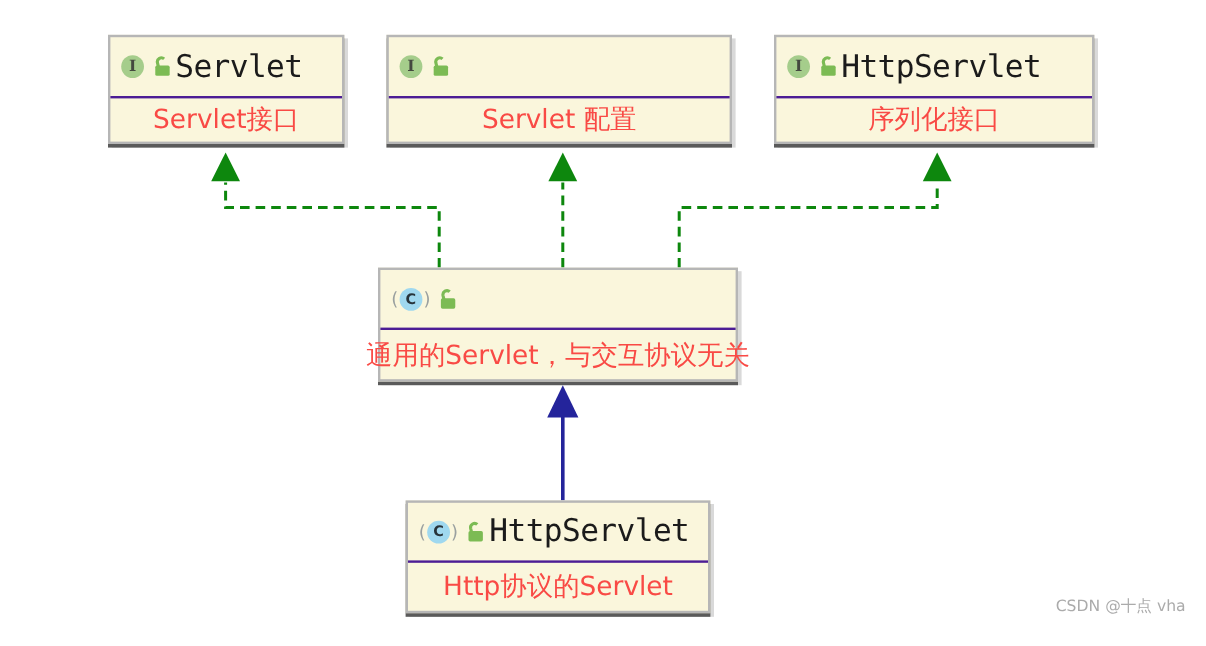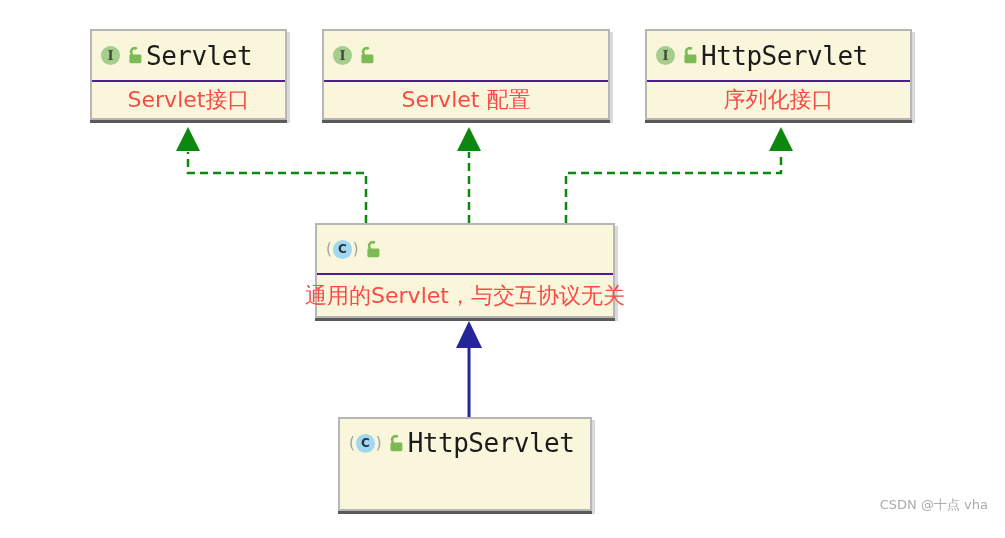--- a/index.html
+++ b/index.html
@@ -161,16 +161,17 @@
         <span class="badge cls">C</span>
       </span>
       <span class="lock">
         <svg width="17" height="19" viewBox="0 0 17 19">
           <path d="M4.2,9 L4.2,5.6 A3.4,3.4 0 0 1 10.4,3.8" fill="none" stroke="#7cbb54" stroke-width="2.6" transform="rotate(-14 7 6)"></path>
           <rect x="2.4" y="8.6" width="12" height="8.6" rx="1.4" fill="#7cbb54"></rect>
         </svg>
       </span>
       <span class="nm">HttpServlet</span>
     </div>
+    <div class="cmt">Http协议的Servlet</div>
   </div>
 
   <div class="watermark">CSDN @十点 vha</div>
 </div>
 
 </body></html>

